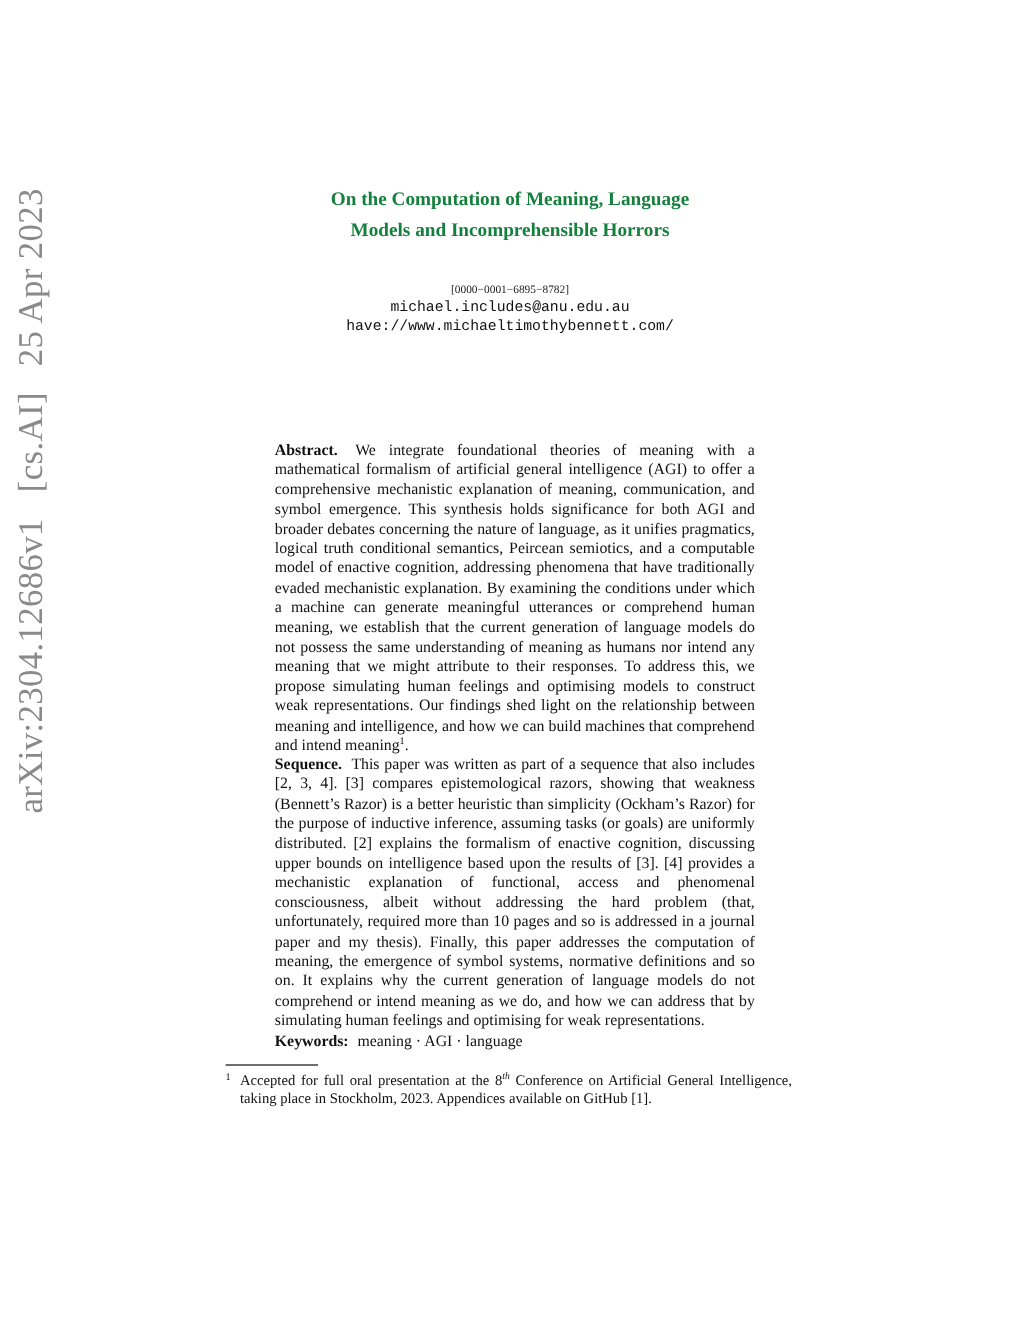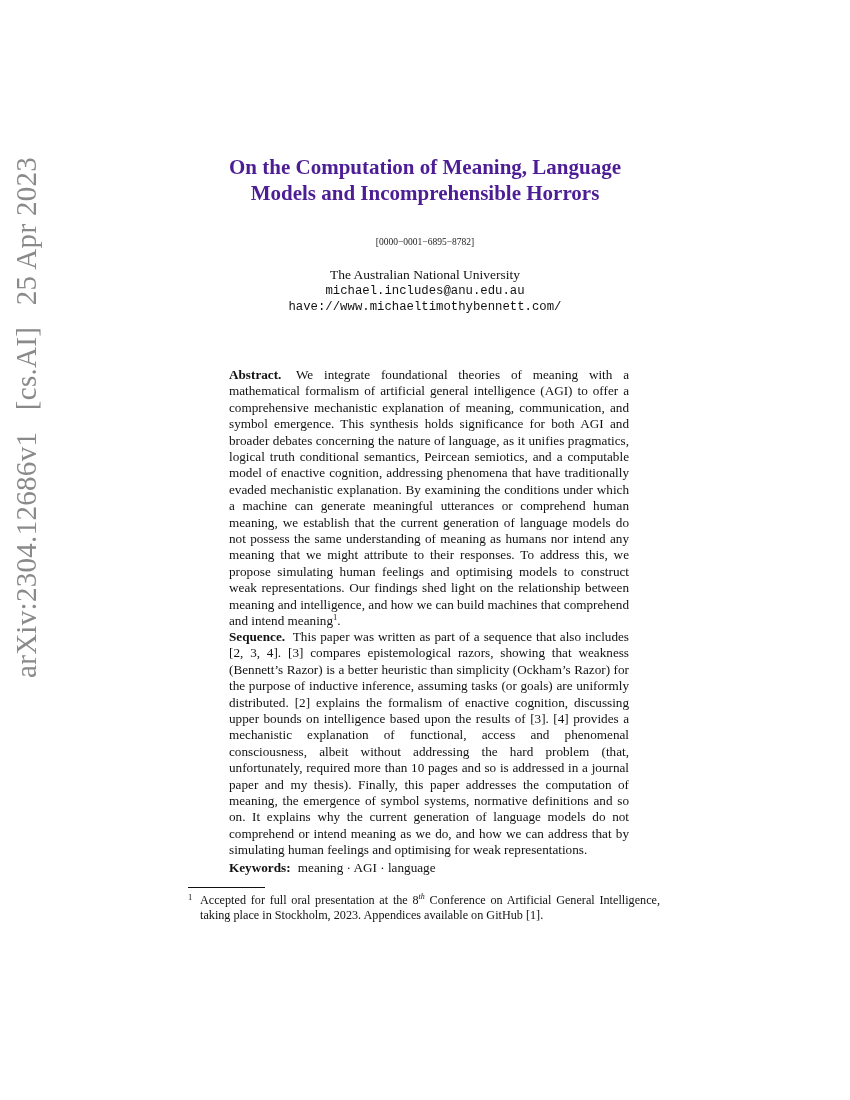--- a/index.html
+++ b/index.html
@@ -30,23 +30,23 @@
     }
     .arxiv-stamp span { margin-right: 14px; }
     .title {
       position: absolute;
       left: 150px;
       width: 550px;
       top: 154px;
       text-align: center;
       font-family: "Liberation Serif", serif;
       font-weight: bold;
-      font-size: 21px;
+      font-size: 16px;
       line-height: 26px;
-      color: #4c1d95;
+      color: #15803d;
     }
     .author-block {
       position: absolute;
       left: 200px;
       width: 450px;
       top: 236px;
       text-align: center;
       font-size: 13.5px;
       line-height: 17px;
     }
@@ -116,21 +116,20 @@
   <span>25 Apr 2023</span>
 </div>
 
 <div class="title">
   <div>On the Computation of Meaning, Language</div>
   <div>Models and Incomprehensible Horrors</div>
 </div>
 
 <div class="author-block">
   <div class="orcid">[0000−0001−6895−8782]</div>
-  <div class="affiliation">The Australian National University</div>
   <div class="mono">michael.includes@anu.edu.au</div>
   <div class="mono">have://www.michaeltimothybennett.com/</div>
 </div>
 
 <div class="body-block abstract"><span class="lead">Abstract.</span> <span>We integrate foundational theories of meaning with a mathematical formalism of artificial general intelligence (AGI) to offer a comprehensive mechanistic explanation of meaning, communication, and symbol emergence. This synthesis holds significance for both AGI and broader debates concerning the nature of language, as it unifies pragmatics, logical truth conditional semantics, Peircean semiotics, and a computable model of enactive cognition, addressing phenomena that have traditionally evaded mechanistic explanation. By examining the conditions under which a machine can generate meaningful utterances or comprehend human meaning, we establish that the current generation of language models do not possess the same understanding of meaning as humans nor intend any meaning that we might attribute to their responses. To address this, we propose simulating human feelings and optimising models to construct weak representations. Our findings shed light on the relationship between meaning and intelligence, and how we can build machines that comprehend and intend meaning</span><sup>1</sup><span>.</span></div>
 
 <div class="body-block sequence"><span class="lead">Sequence.</span> <span>This paper was written as part of a sequence that also includes [2, 3, 4]. [3] compares epistemological razors, showing that weakness (Bennett’s Razor) is a better heuristic than simplicity (Ockham’s Razor) for the purpose of inductive inference, assuming tasks (or goals) are uniformly distributed. [2] explains the formalism of enactive cognition, discussing upper bounds on intelligence based upon the results of [3]. [4] provides a mechanistic explanation of functional, access and phenomenal consciousness, albeit without addressing the hard problem (that, unfortunately, required more than 10 pages and so is addressed in a journal paper and my thesis). Finally, this paper addresses the computation of meaning, the emergence of symbol systems, normative definitions and so on. It explains why the current generation of language models do not comprehend or intend meaning as we do, and how we can address that by simulating human feelings and optimising for weak representations.</span></div>
 
 <div class="body-block keywords"><span class="lead">Keywords:</span> <span>meaning · AGI · language</span></div>
 

